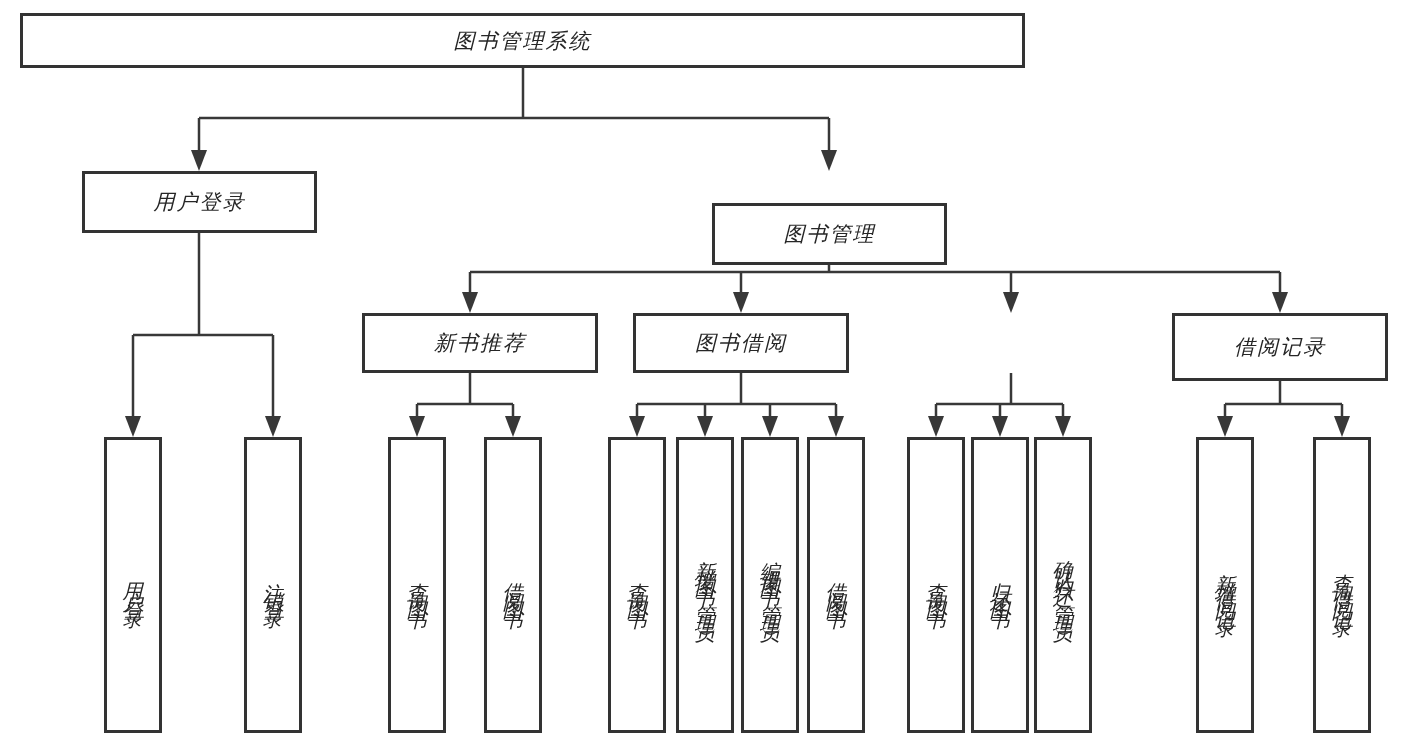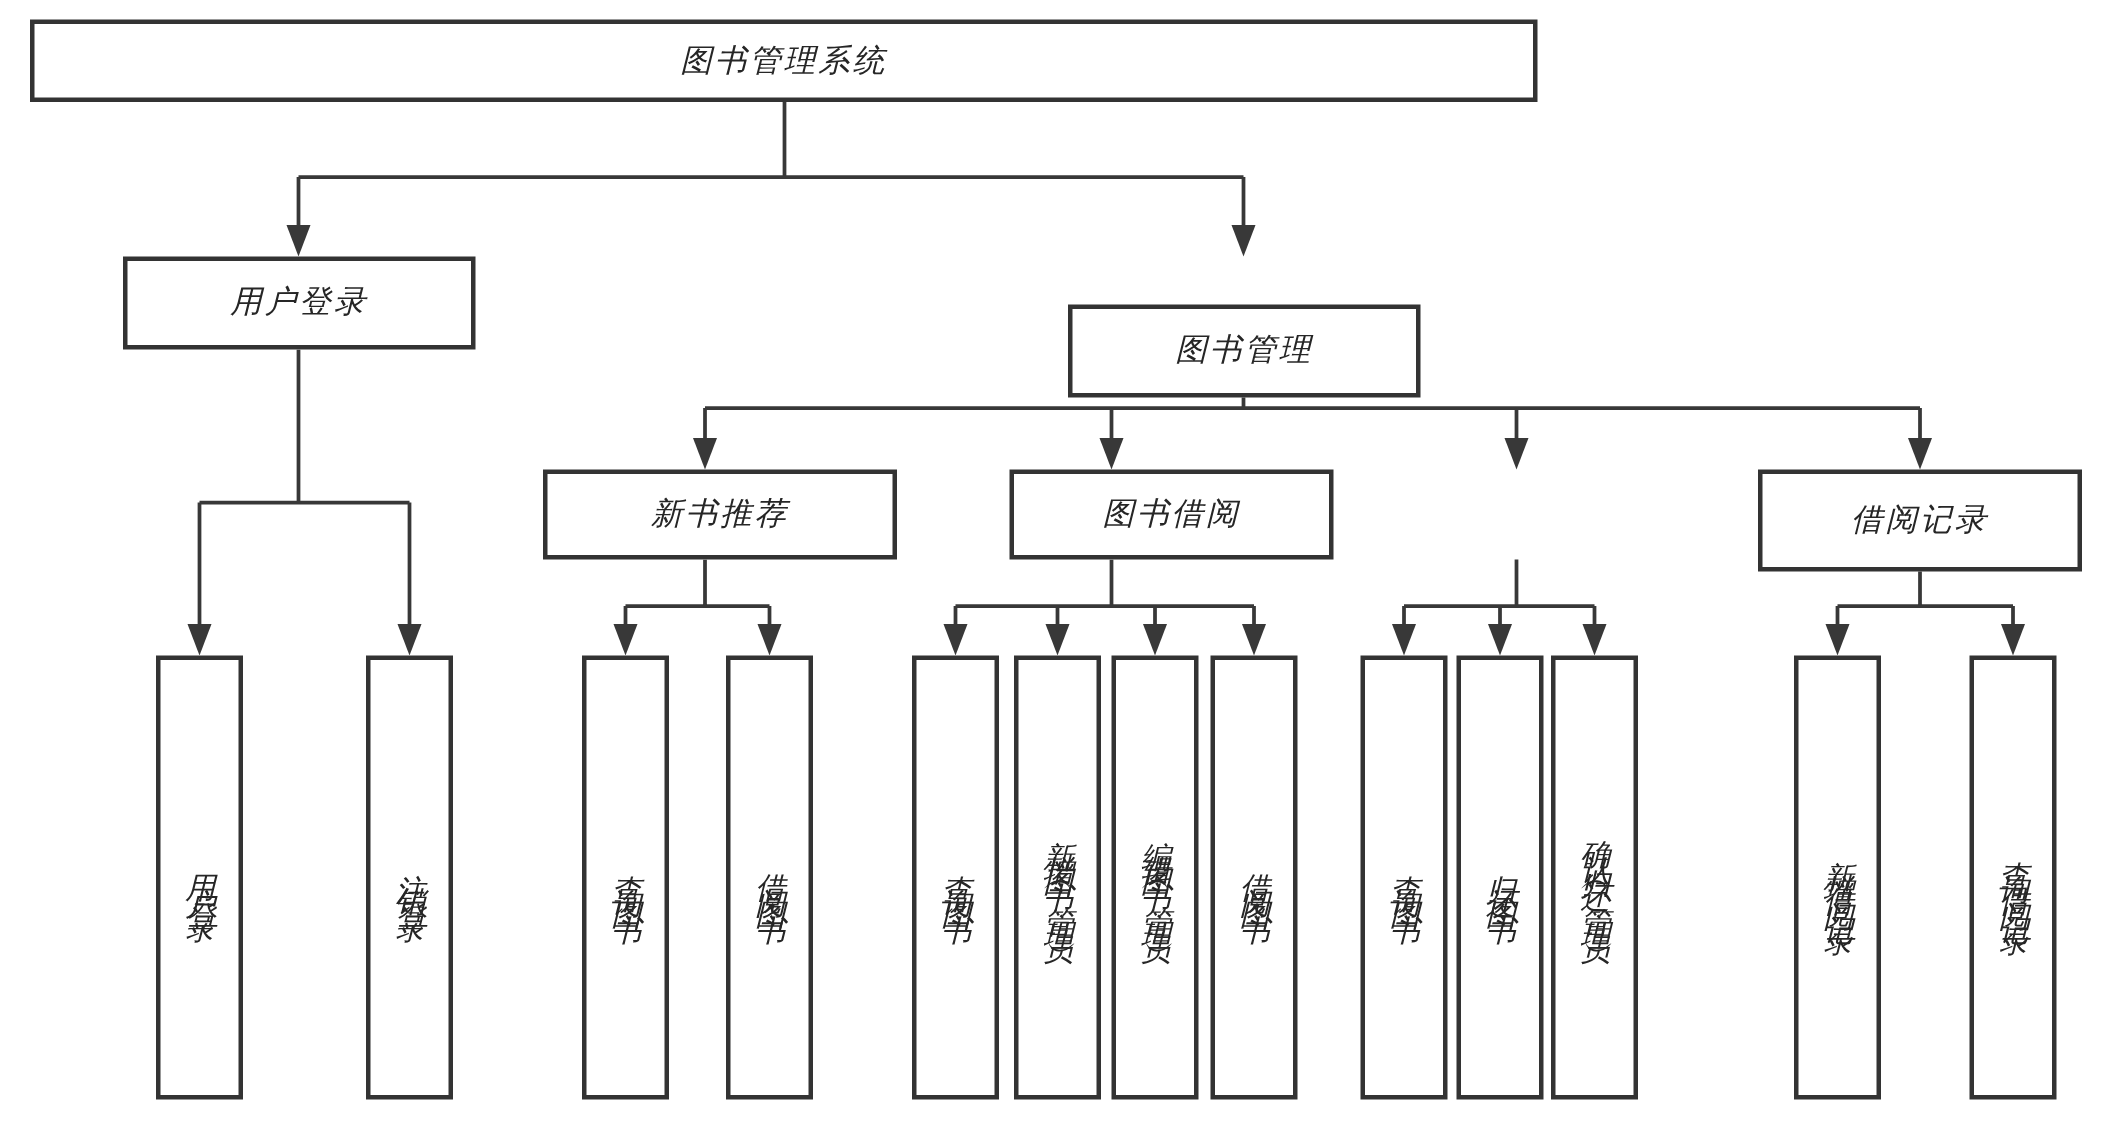--- a/index.html
+++ b/index.html
@@ -77,21 +77,21 @@
       <polygon points="1334,416 1350,416 1342,437"></polygon>
     </g>
   </svg>
 
   <div class="node" style="left:20px;top:13px;width:1005px;height:55px;">图书管理系统</div>
 
   <div class="node" style="left:82px;top:171px;width:235px;height:62px;">用户登录</div>
   <div class="node" style="left:712px;top:171px;width:235px;height:62px;margin-top:32px;">图书管理</div>
 
   <div class="node" style="left:362px;top:313px;width:236px;height:60px;">新书推荐</div>
-  <div class="node" style="left:633px;top:313px;width:216px;height:60px;margin-left:40px;">图书借阅</div>
+  <div class="node" style="left:633px;top:313px;width:216px;height:60px;">图书借阅</div>
   <div class="node" style="left:1172px;top:313px;width:216px;height:68px;">借阅记录</div>
 
   <div class="node vnode" style="left:104px;top:437px;width:58px;height:296px;">用户登录</div>
   <div class="node vnode" style="left:244px;top:437px;width:58px;height:296px;">注销登录</div>
 
   <div class="node vnode" style="left:388px;top:437px;width:58px;height:296px;">查询图书</div>
   <div class="node vnode" style="left:484px;top:437px;width:58px;height:296px;">借阅图书</div>
 
   <div class="node vnode" style="left:608px;top:437px;width:58px;height:296px;">查询图书</div>
   <div class="node vnode" style="left:676px;top:437px;width:58px;height:296px;">新增图书（管理员）</div>

